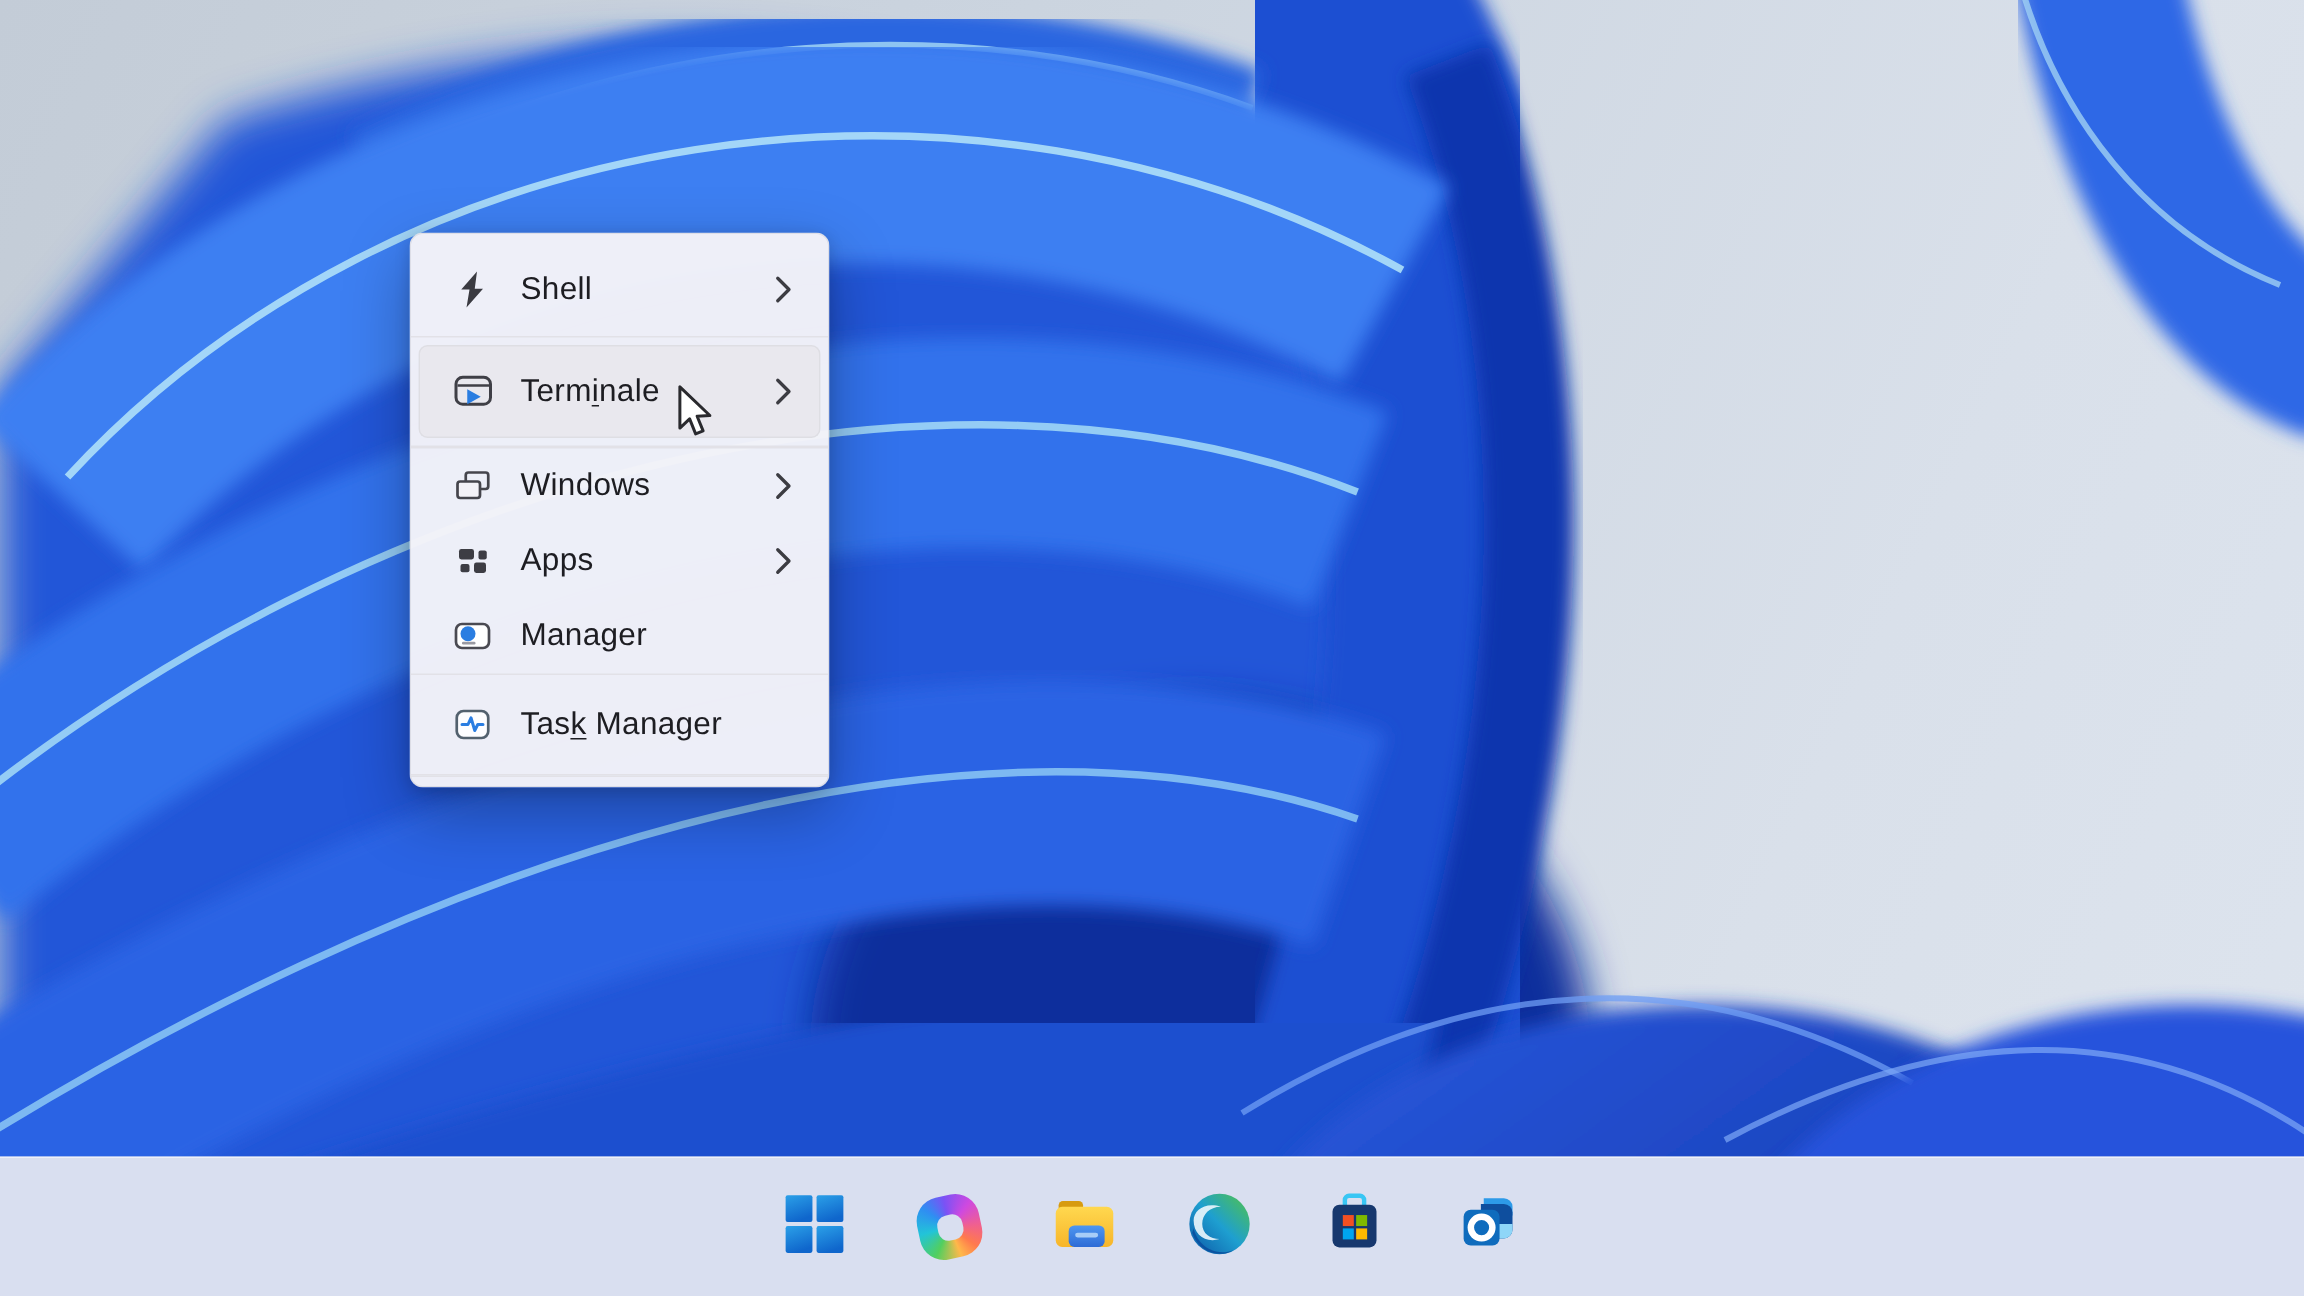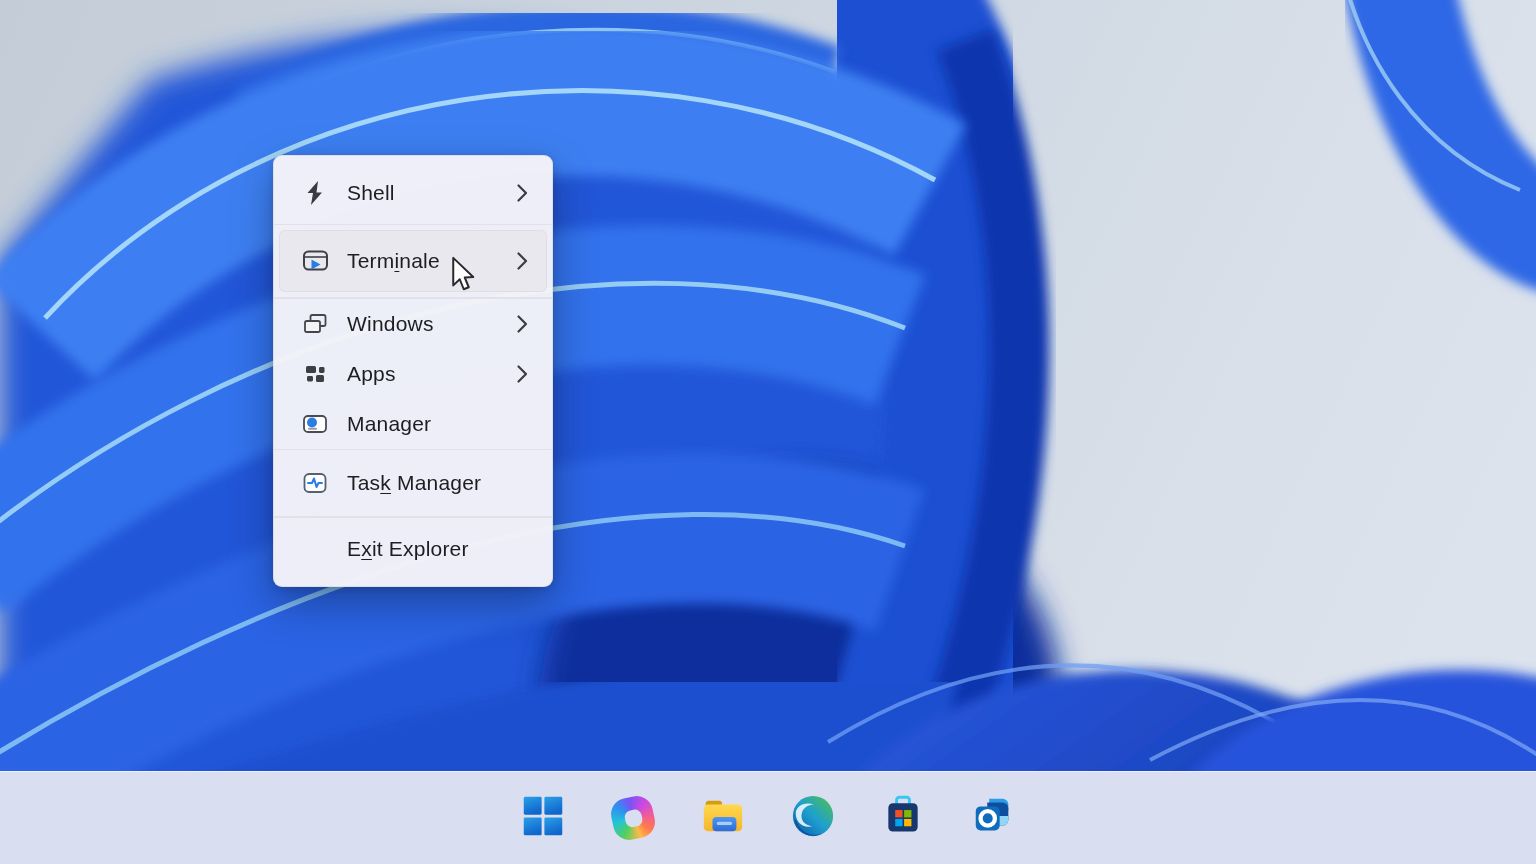--- a/index.html
+++ b/index.html
@@ -177,24 +177,20 @@
         </svg>
       </span>
       <span class="mi-label">Tas<u>k</u> Manager</span>
     </div>
 
     <div class="menu-sep"></div>
 
 
     <div class="menu-sep"></div>
 
-    <div class="menu-item h62">
-      <span class="mi-icon"></span>
-      <span class="mi-label">E<u>x</u>it Explorer</span>
-    </div>
 
   </div>
 
   <svg class="cursor" viewBox="0 0 24 32">
     <path d="M5,1.5 L5,23.5 L10.2,18.6 L13.4,26.6 L17.4,25 L14.2,17.2 L21,16.8 Z" fill="#ffffff" stroke="#2a2a2e" stroke-width="1.6" stroke-linejoin="round"></path>
   </svg>
 
   <div class="taskbar">
 
     <div class="tb-btn">

